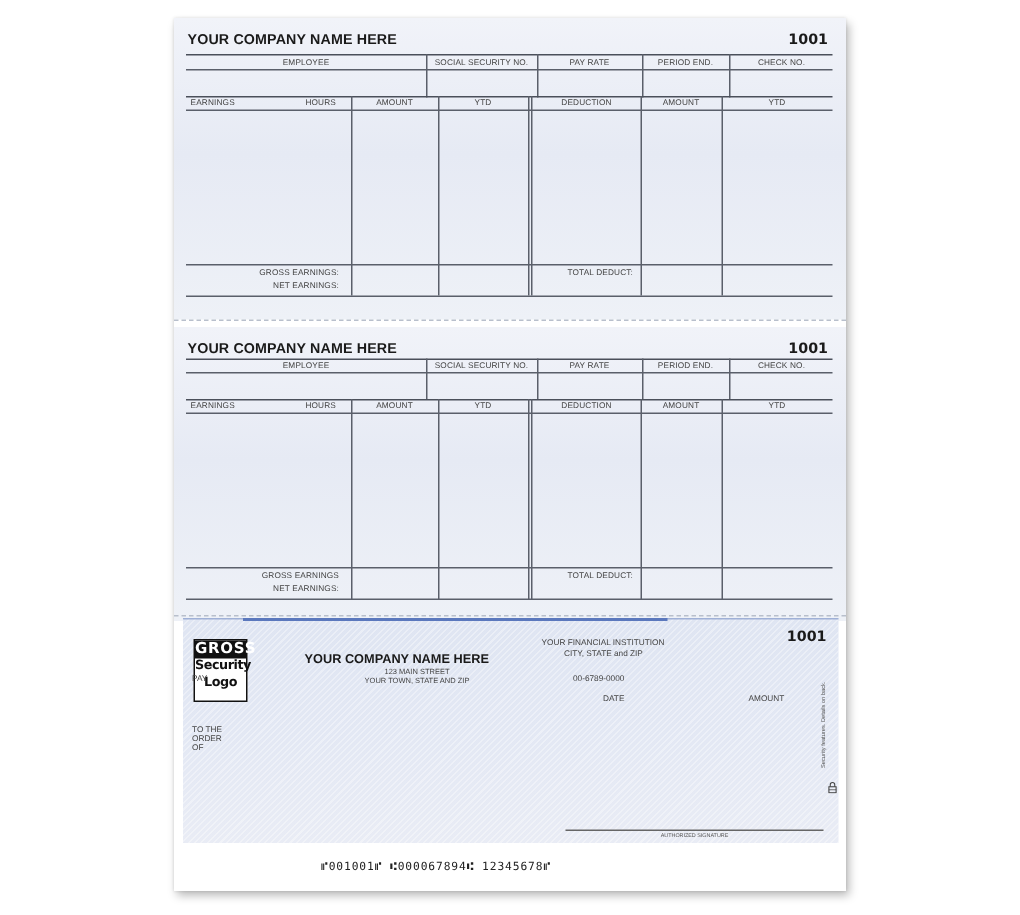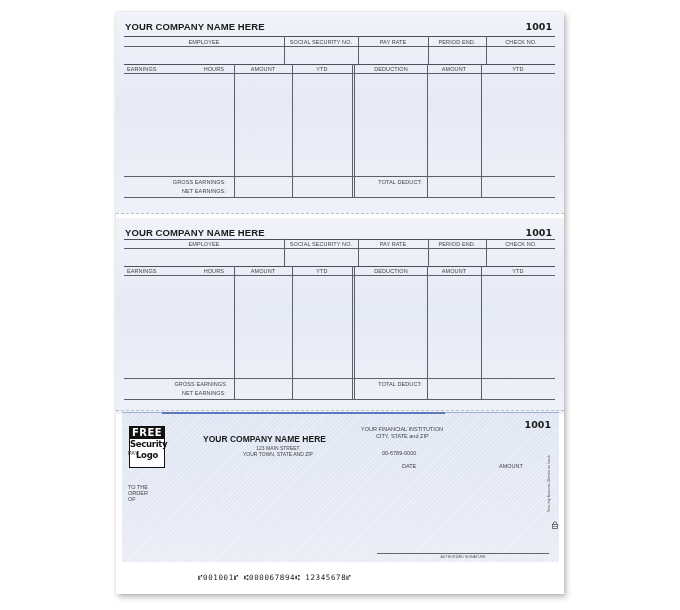--- a/index.html
+++ b/index.html
@@ -64,21 +64,21 @@
   .chk-small { position:absolute; font-size:5.5px; color:#444; white-space:nowrap; }
   .chk-num { position:absolute; right:8px; top:7px; font-weight:bold; font-size:9.5px; color:#1a1a1a; font-family:"DejaVu Sans", sans-serif; }
   .vertical-note {
     position:absolute; left:425px; top:25px; font-size:3.8px; color:#555; white-space:nowrap;
     transform-origin:left top; transform:rotate(-90deg) translateX(-75px);
   }
   .lock { position:absolute; left:430px; top:109px; width:6px; height:8px; }
   .sigline { position:absolute; left:255px; top:141px; width:172px; height:0; border-top:1px solid #666; }
   .siglabel { position:absolute; left:341px; top:143px; transform:translateX(-50%); font-size:3.6px; color:#555; white-space:nowrap; }
   .micr {
-    position:absolute; left:82px; top:561px; font-family:"DejaVu Sans Mono", monospace; font-size:7.5px;
+    position:absolute; left:98px; top:561px; font-family:"DejaVu Sans Mono", monospace; font-size:7.5px;
     color:#222; letter-spacing:0.6px; white-space:nowrap;
   }
 </style>
 </head>
 <body>
 
 <div class="page">
 
   <div class="stub s1">
     <div class="company" style="top:9px;">YOUR COMPANY NAME HERE</div>
@@ -160,21 +160,21 @@
     <div class="lbl r" style="left:306px; top:163px;">TOTAL DEDUCT:</div>
   </div>
 
   <div class="perf" style="top:398px;"></div>
 
   <div class="check">
     <div class="check-topline"></div>
     <div class="check-topbar"></div>
 
     <div class="logo-box">
-      <div class="logo-free">FREE</div>
+      <div class="logo-free">GROSS</div>
       <div class="logo-line">Security</div>
       <div class="logo-line">Logo</div>
     </div>
 
     <div class="chk-company">YOUR COMPANY NAME HERE</div>
     <div class="chk-addr" style="top:33px;">123 MAIN STREET</div>
     <div class="chk-addr" style="top:39px;">YOUR TOWN, STATE AND ZIP</div>
 
     <div class="chk-small" style="left:239px; top:14px;">YOUR FINANCIAL INSTITUTION</div>
     <div class="chk-small" style="left:254px; top:21px;">CITY, STATE and ZIP</div>

